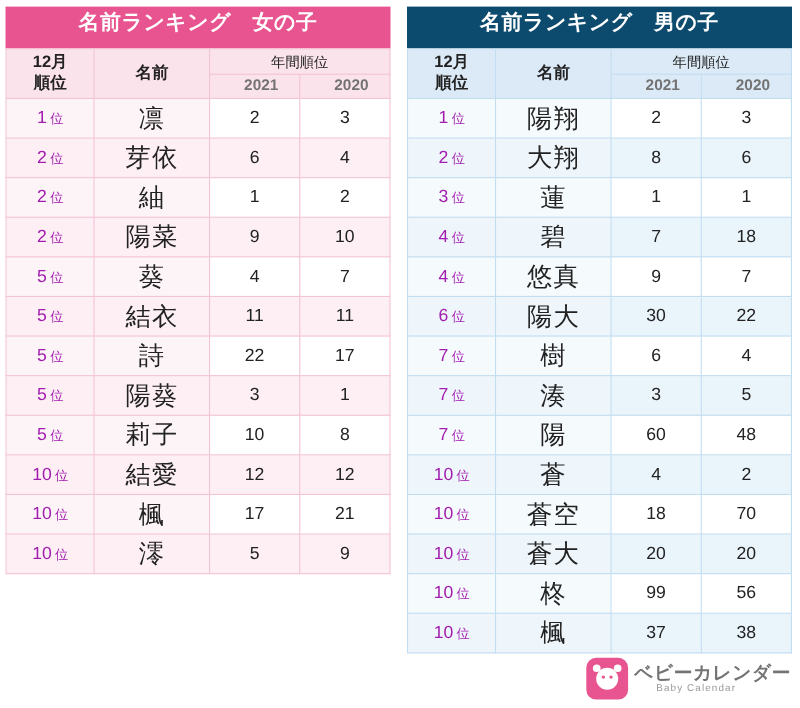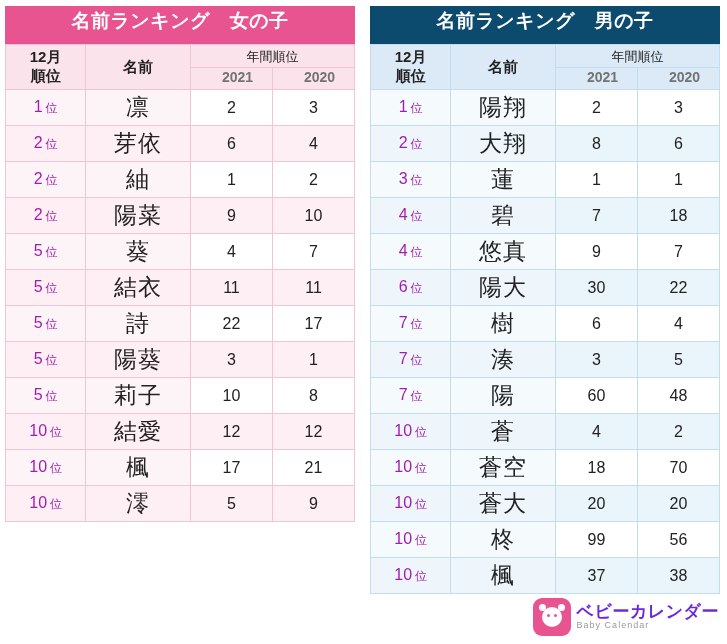--- a/index.html
+++ b/index.html
@@ -158,27 +158,28 @@
     border-radius: 50%;
     background: #e8548f;
     top: 7px;
   }
   .logo-mark .eye.l { left: 5px; }
   .logo-mark .eye.r { right: 5px; }
   .logo-text { line-height: 1.05; }
   .logo-text .jp {
     font-size: 17px;
     font-weight: bold;
-    color: #6d28d9;
+    color: #737373;
     letter-spacing: 0.5px;
   }
   .logo-text .en {
     font-size: 9px;
     color: #9a9a9a;
     letter-spacing: 1px;
+    margin-left: 20px;
   }
 </style>
 </head>
 <body>
 
 <div class="page">
 
   <div class="panel girls">
     <div class="panel-title">名前ランキング　女の子</div>
     <table class="rank">

